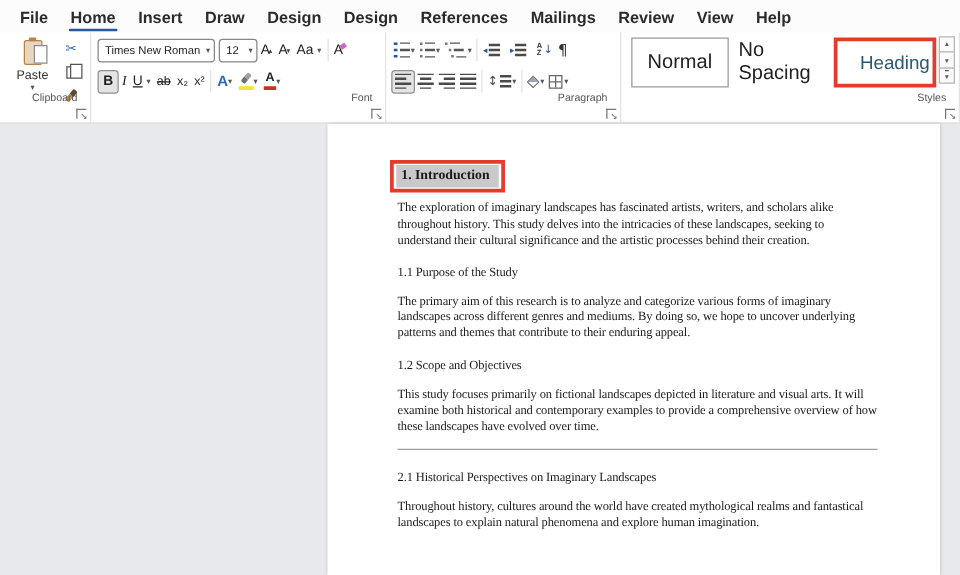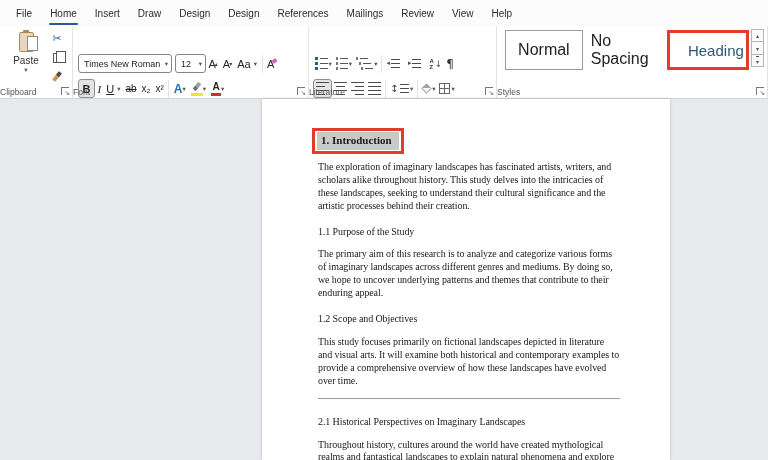--- a/index.html
+++ b/index.html
@@ -1,33 +1,33 @@
 <!DOCTYPE html>
 <html><head>
 <meta charset="utf-8">
 <style>
   * { box-sizing: border-box; margin: 0; padding: 0; }
   html,body { width:768px; height:460px; overflow:hidden; }
   body { font-family:"Liberation Sans", sans-serif; background:#fff; position:relative; }
   .glyph { font-family:"DejaVu Sans", sans-serif; }
 
   
-  .tabbar { height:26px; display:flex; align-items:stretch; padding-left:7px; background:#fcfcfd; font-size:10px; color:#2b2b2b; }
+  .tabbar { height:26px; display:flex; align-items:stretch; padding-left:7px; background:#fcfcfd; font-size:13px; color:#2b2b2b;font-weight:bold; }
   .tab { padding:0 9px; display:flex; align-items:center; position:relative; cursor:default; }
   .tab.active::after { content:""; position:absolute; left:8px; right:8px; bottom:1px; height:2.5px; background:#2b579a; border-radius:2px; }
 
   
   .ribbon { position:absolute; top:26px; left:0; right:0; height:73px; background:#fff; border-bottom:1px solid #d4d4d4; box-shadow:0 1px 2px rgba(0,0,0,.07); display:flex; }
   .rgroup { position:relative; border-right:1px solid #e4e4e4; height:100%; }
-  .rgroup-label { position:absolute; bottom:1px; left:0; right:10px; text-align:left; font-size:8.5px; color:#555; }
+  .rgroup-label { position:absolute; bottom:15px; left:0; right:10px; text-align:right; font-size:8.5px; color:#555; }
   .launcher { position:absolute; bottom:3px; right:3px; width:8px; height:8px; border-top:1px solid #777; border-left:1px solid #777; }
   .launcher i { position:absolute; right:-1px; bottom:-2px; font-size:7px; line-height:7px; color:#666; font-style:normal; font-family:"DejaVu Sans",sans-serif; }
   .chev { font-family:"DejaVu Sans",sans-serif; font-size:6.5px; color:#555; }
   .vdiv { width:1px; background:#e2e2e2; height:18px; align-self:center; margin:0 2px; }
-  .row { display:flex; align-items:flex-start;margin-top:24px; }
+  .row { display:flex; align-items:center; }
 
   
   .g-clipboard { width:73px; }
   .paste-btn { position:absolute; left:6px; top:4px; width:40px; height:62px; display:flex; flex-direction:column; align-items:center; border-radius:3px; }
   .clipboard-icon { width:15px; height:20px; border:1.5px solid #b5854f; border-radius:2px; background:#e8d7bd; position:relative; margin-top:2px; }
   .clipboard-icon .clip { position:absolute; top:-3px; left:3px; width:6px; height:3px; background:#b5854f; border-radius:1px; }
   .clipboard-icon .sheet { position:absolute; right:-5px; top:3px; width:11px; height:15px; background:#fff; border:1px solid #8a8a8a; }
   .paste-label { font-size:10px; color:#333; margin-top:3px; }
   .small-col { position:absolute; left:48px; top:4px; display:flex; flex-direction:column; gap:2px; }
   .small-btn { width:18px; height:17px; display:flex; align-items:center; justify-content:center; }
@@ -94,21 +94,21 @@
   .style-chip { display:flex; align-items:center; justify-content:center; font-size:16px; color:#222; }
   .chip-normal { width:80px; border:1px solid #9a9a9a; background:#fff; }
   .chip-nospacing { width:70px; }
   .chip-heading { width:84px; border:3px solid #e43b2c; color:#2a5a70; font-size:15px;padding-left:16px; }
   .gallery-arrows { position:absolute; top:4px; right:3px; width:13px; display:flex; flex-direction:column; }
   .ga-btn { height:13.4px; border:1px solid #b5b5b5; background:#fafafa; display:flex; align-items:center; justify-content:center; font-size:6px; color:#555; font-family:"DejaVu Sans",sans-serif; margin-top:-1px; }
   .ga-btn .more { border-top:1px solid #555; padding-top:0.5px; }
 
   
   .canvas { position:absolute; top:99px; left:0; right:0; bottom:0; background:#e7e9ed; }
-  .page { position:absolute; left:262px; width:408px; top:0; bottom:0; background:#fff; box-shadow:0 0 3px rgba(0,0,0,.2); }
+  .page { position:absolute; left:262px; width:490px; top:0; bottom:0; background:#fff; box-shadow:0 0 3px rgba(0,0,0,.2); }
   .doc { padding:29px 50px 0 56px; font-family:"Liberation Serif", serif; font-size:10px; line-height:12.9px; color:#1a1a1a; letter-spacing:-0.1px; }
   .h1-annotation { display:inline-block; border:3px solid #e43b2c; padding:1px 2px; margin-left:-6px; }
   .h1-sel { display:inline-block; background:#c9c9c9; font-weight:bold; font-size:11px; padding:2px 7px 3px 4px; letter-spacing:0; }
   .para { margin:7px 0 10px; }
   .h2 { font-weight:normal; margin:13px 0 10px; }
   .hrule { border:none; border-top:1px solid #9a9a9a; margin:10px 0 17px; }
 </style>
 </head>
 <body>
 
@@ -347,21 +347,21 @@
       <div class="vdiv"></div>
       <div class="pbtn">
           <span class="shade-icon"></span>
           <span class="chev">▾</span>
         </div>
       <div class="pbtn">
           <span class="grid-icon"></span>
           <span class="chev">▾</span>
         </div>
     </div>
-    <span class="rgroup-label">Literature</span>
+    <span class="rgroup-label">Paragraph</span>
     <span class="launcher">
         <i>↘</i>
       </span>
   </div>
 
   <div class="rgroup g-styles">
     <div class="styles-strip">
       <div class="style-chip chip-normal">Normal</div>
       <div class="style-chip chip-nospacing">No Spacing</div>
       <div class="style-chip chip-heading">Heading</div>

